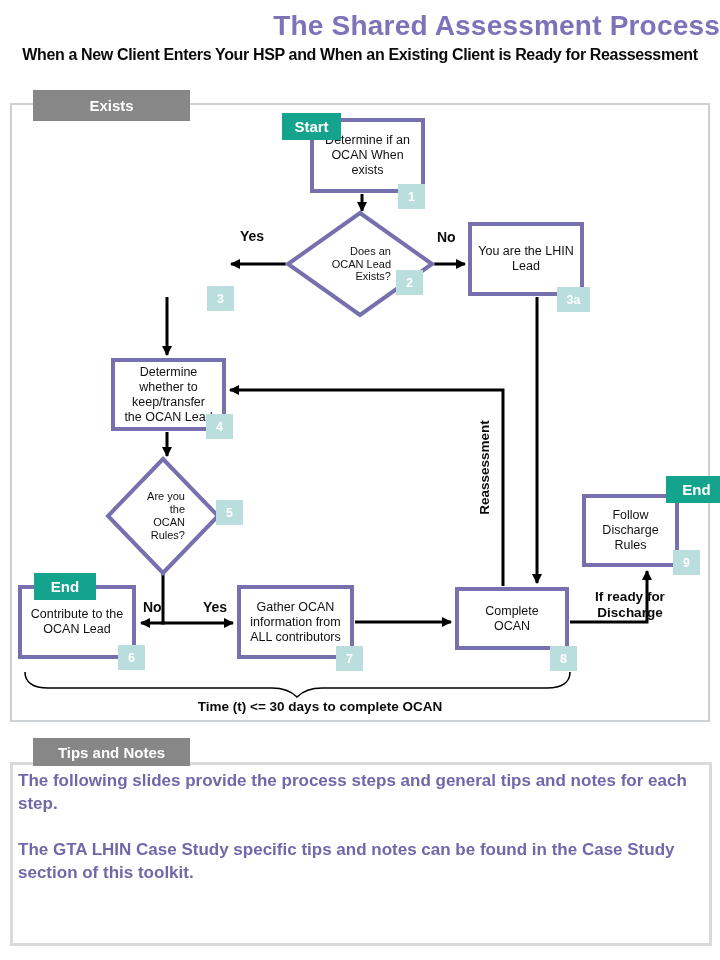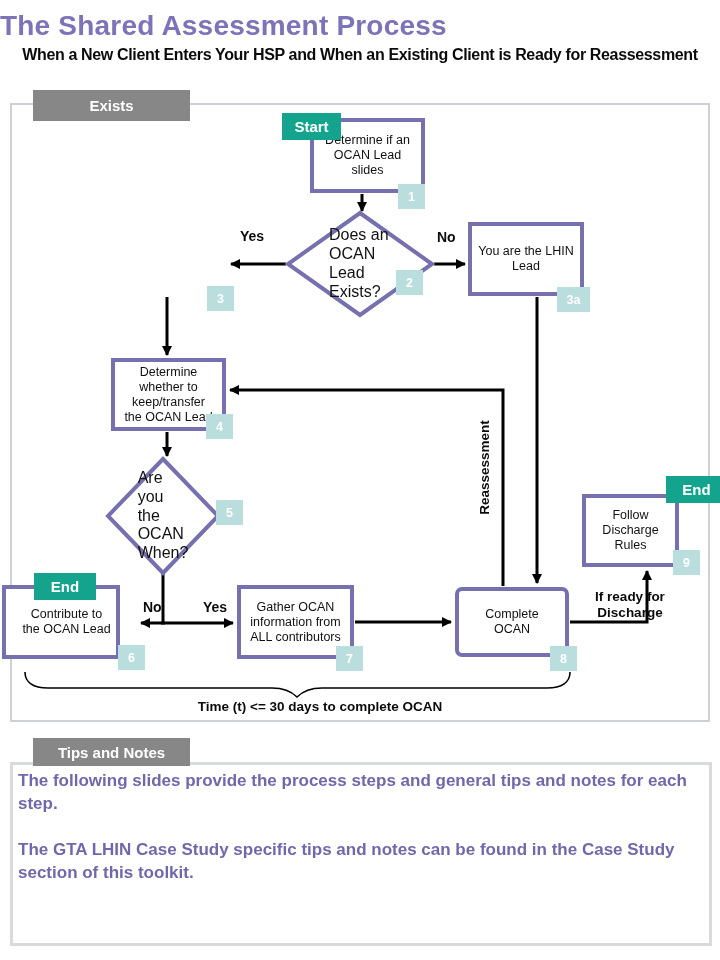--- a/index.html
+++ b/index.html
@@ -1,21 +1,21 @@
 <!DOCTYPE html>
 <html><head>
 <meta charset="utf-8">
 <style>
   html,body{margin:0;padding:0;background:#fff;}
   #page{position:relative;width:720px;height:960px;background:#fff;overflow:hidden;
         font-family:"Liberation Sans",sans-serif;}
   .abs{position:absolute;}
 
   
-  .title{left:0;top:10px;width:720px;text-align:left;font-size:28px;font-weight:bold;
+  .title{left:0;top:10px;width:720px;text-align:right;font-size:28px;font-weight:bold;
          color:#7c73b8;letter-spacing:.2px;}
   .subtitle{left:0;top:46px;width:720px;text-align:center;font-size:16px;font-weight:bold;
             color:#0b0b0b;white-space:nowrap;letter-spacing:-.35px;}
 
   
   .process-frame{left:10px;top:103px;width:696px;height:615px;border:2px solid #cdd0d4;background:#fff;}
   .tips-frame{left:10px;top:762px;width:696px;height:178px;border:3px solid #d9dadb;background:#fff;}
 
   
   .gray-tab{background:#878787;color:#fff;font-weight:bold;font-size:15px;
@@ -31,27 +31,27 @@
   .tab-end9{left:647px;top:476px;width:61px;height:27px;}
 
   
   .fbox{border:4px solid #7670ae;background:#fff;color:#111;font-size:12.5px;line-height:1.2;
         display:flex;align-items:center;justify-content:center;text-align:center;
         box-sizing:border-box;padding:0 5px;}
   .box1{left:310px;top:118px;width:115px;height:75px;}
   .box3{left:110px;top:222px;width:116px;height:74px;}
   .box3a{left:468px;top:222px;width:116px;height:74px;}
   .box4{left:111px;top:358px;width:115px;height:73px;padding:0 8px;}
-  .box6{left:2px;top:585px;width:118px;height:74px;padding-left:16px;}
+  .box6{left:18px;top:585px;width:118px;height:74px;}
   .box7{left:237px;top:585px;width:117px;height:74px;}
-  .box8{left:455px;top:587px;width:114px;height:70px;padding:0 22px;border-radius:7px;}
+  .box8{left:455px;top:587px;width:114px;height:63px;padding:0 22px;}
   .box9{left:582px;top:494px;width:97px;height:73px;padding:0 18px;}
 
   
-  .dtext{color:#111;font-size:16px;line-height:1.18;text-align:left;
+  .dtext{color:#111;font-size:11px;line-height:1.18;text-align:right;
          display:flex;align-items:center;justify-content:center;}
   .d2text{left:329px;top:218px;width:62px;height:92px;}
   .d5text{left:141px;top:462px;width:44px;height:108px;}
 
   
   .badge{background:#badddd;color:#fff;font-weight:bold;font-size:12.5px;width:27px;height:25px;
          display:flex;align-items:center;justify-content:center;}
   .b1{left:398px;top:184px;} .b2{left:396px;top:270px;} .b3{left:207px;top:286px;}
   .b3a{left:557px;top:287px;width:33px;} .b4{left:206px;top:414px;} .b5{left:216px;top:500px;}
   .b6{left:118px;top:645px;} .b7{left:336px;top:646px;} .b8{left:550px;top:646px;}
@@ -104,21 +104,21 @@
     <polyline points="503,586 503,390 230,390" fill="none" stroke="#000" stroke-width="3" marker-end="url(#ah)"></polyline>
 
     <polygon points="360,213 432,264 360,315 288,264" fill="#fff" stroke="#7670ae" stroke-width="4"></polygon>
     <polygon points="163,459 218,516 163,573 108,516" fill="#fff" stroke="#7670ae" stroke-width="4"></polygon>
 
     <path d="M 25 672 C 25 682 33 688 48 688 L 272 688 C 284 688 291 691 297 697
              C 303 691 310 688 322 688 L 547 688 C 562 688 570 682 570 672" fill="none" stroke="#000" stroke-width="1.6"></path>
   </svg>
 
   <div class="abs fbox box1">
-      <span>Determine if an OCAN Lead slides</span>
+      <span>Determine if an OCAN When exists</span>
     </div>
   <div class="abs fbox box3a">
       <span>You are the LHIN Lead</span>
     </div>
   <div class="abs fbox box4">
       <span>Determine whether to keep/transfer the OCAN Lead</span>
     </div>
   <div class="abs fbox box6">
       <span>Contribute to the OCAN Lead</span>
     </div>
@@ -126,21 +126,21 @@
       <span>Gather OCAN information from ALL contributors</span>
     </div>
   <div class="abs fbox box8">
       <span>Complete OCAN</span>
     </div>
   <div class="abs fbox box9">
       <span>Follow Discharge Rules</span>
     </div>
 
   <div class="abs dtext d2text">Does an OCAN Lead Exists?</div>
-  <div class="abs dtext d5text">Are you the OCAN When?</div>
+  <div class="abs dtext d5text">Are you the OCAN Rules?</div>
 
   <div class="abs gray-tab tab-process">Exists</div>
   <div class="abs gray-tab tab-tips">Tips and Notes</div>
   <div class="abs teal-tab tab-start">Start</div>
   <div class="abs teal-tab tab-end6">End</div>
   <div class="abs teal-tab tab-end9">End</div>
 
   <div class="abs badge b1">1</div>
   <div class="abs badge b2">2</div>
   <div class="abs badge b3">3</div>

